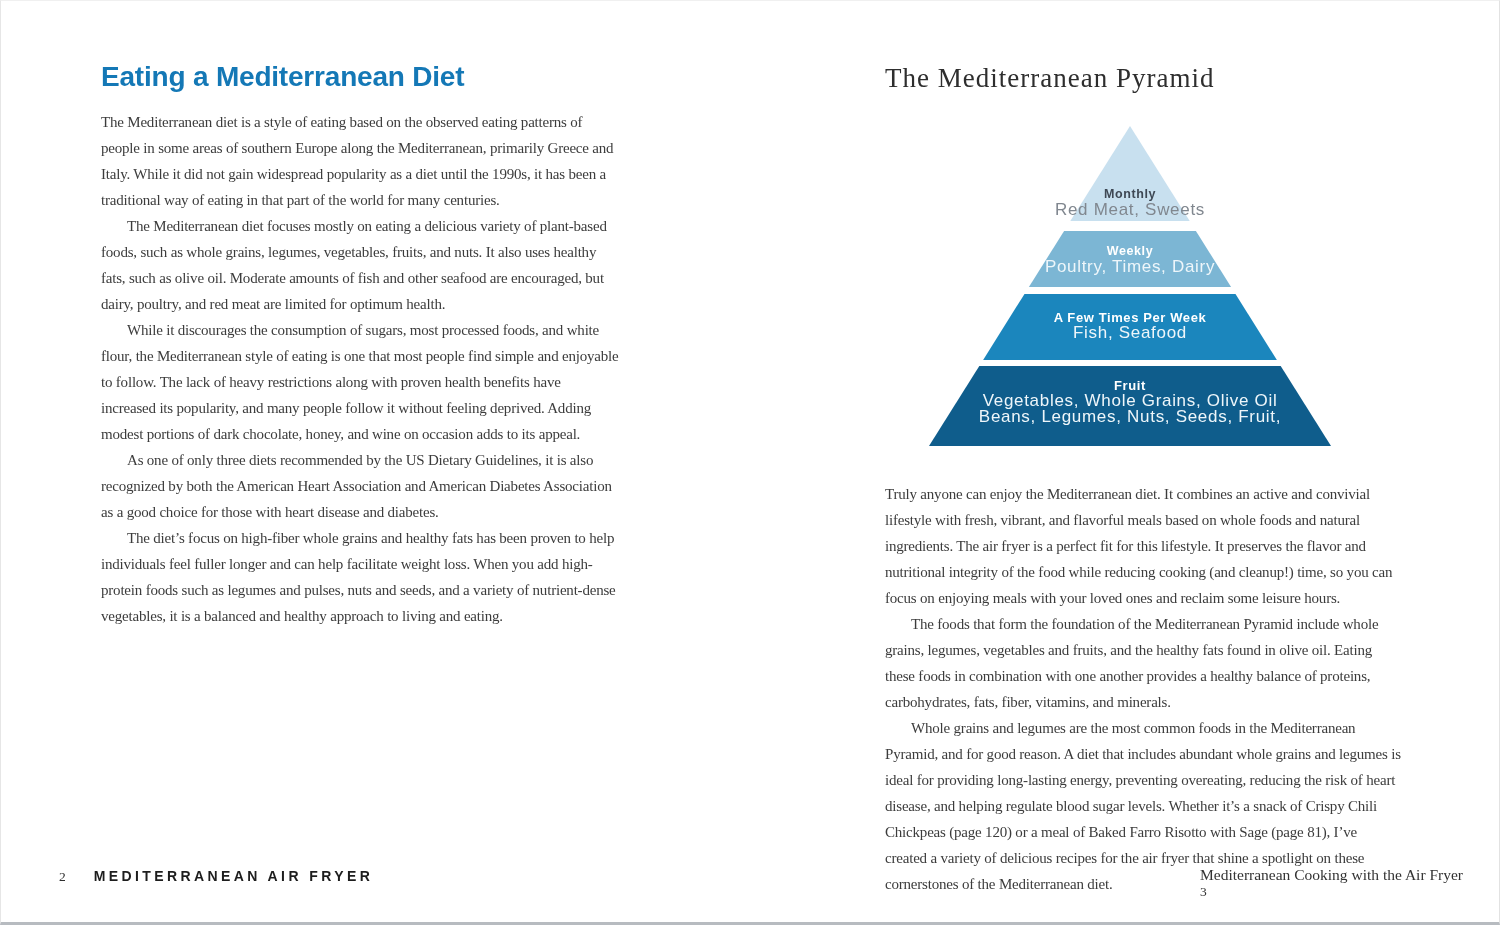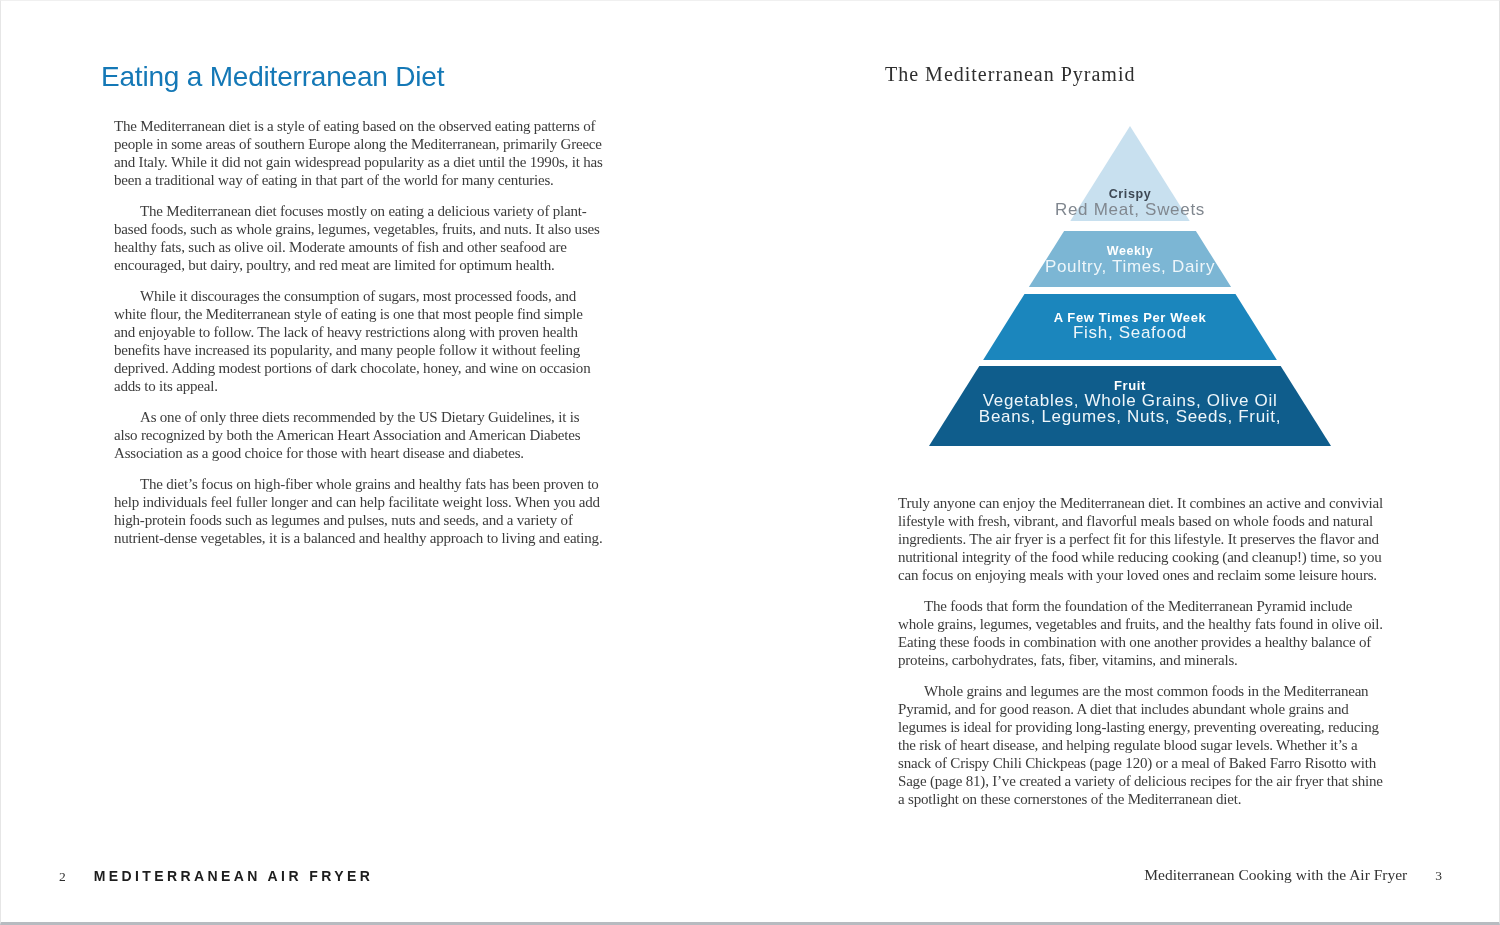--- a/index.html
+++ b/index.html
@@ -13,45 +13,45 @@
     border-right: 1px solid #e2e2e2;
     border-top: 1px solid #f0f0f0;
     border-bottom: 3px solid #b7bbc0;
     overflow: hidden;
     font-family: "Liberation Serif", serif;
   }
 
   
   .left-col { position: absolute; left: 100px; top: 60px; width: 518px; }
   .left-title {
-    margin: 0 0 24px 0;
+    margin: 0 0 16px 0;
     font-family: "Liberation Sans", sans-serif;
-    font-weight: 400;
+    font-weight: 700;
     font-size: 28px;
     letter-spacing: -0.2px;
     color: #1478b6;
   }
   .body-text p {
-    margin: 13px;
+    margin: 0;
     font-size: 15px;
-    line-height: 18px;
+    line-height: 26px;
     letter-spacing: -0.2px;
     color: #3c3c3c;
     text-align: left;
   }
   .body-text p.indent { text-indent: 26px; }
 
   
   .right-title {
     position: absolute;
     left: 884px; top: 62px;
     margin: 0;
     font-family: "Liberation Serif", serif;
     font-weight: 400;
-    font-size: 20px;
+    font-size: 27px;
     letter-spacing: 1px;
     color: #2e2e2e;
   }
   .pyramid { position: absolute; left: 919px; top: 120px; width: 420px; height: 330px; }
   .pyramid svg { position: absolute; left: 0; top: 0; }
   .tier-label {
     position: absolute; left: 0; width: 100%;
     text-align: center;
     font-family: "Liberation Sans", sans-serif;
   }
@@ -78,22 +78,22 @@
   .footer-left .bt {
     margin-left: 28px;
     font-family: "Liberation Sans", sans-serif;
     font-weight: 700;
     font-size: 14px;
     letter-spacing: 3.4px;
     color: #1d1d1d;
     text-align: center;
   }
   .footer-right {
-    position: absolute; right: 57px; top: 865px;
-    display: flex; align-items: baseline;
+    position: absolute; right: 64px; top: 865px;
+    display: flex; align-items: baseline; flex-direction: column;
   }
   .footer-right .bt { font-size: 15.5px; color: #333333; }
   .footer-right .num { margin-left: 28px; font-size: 13.5px; color: #2e2e2e; }
 </style>
 </head>
 <body>
 
 <div class="spread">
 
   <section>
@@ -118,21 +118,21 @@
 
     <div class="pyramid">
       <svg width="420" height="330" viewBox="0 0 420 330" aria-hidden="true">
         <polygon points="210,5 150.3,100 269.7,100" fill="#c8e0ef"></polygon>
         <polygon points="144.1,110 275.9,110 311.1,166 108.9,166" fill="#7cb6d4"></polygon>
         <polygon points="104.5,173 315.5,173 356.9,239 63.1,239" fill="#1b86bd"></polygon>
         <polygon points="59.3,245 360.7,245 411,325 9,325" fill="#0f5d8c"></polygon>
       </svg>
 
       <div class="tier-label tier-label-0">
-        <div class="t">Crispy</div>
+        <div class="t">Monthly</div>
         <div class="s">Red Meat, Sweets</div>
       </div>
       <div class="tier-label tier-label-1">
         <div class="t">Weekly</div>
         <div class="s">Poultry, Times, Dairy</div>
       </div>
       <div class="tier-label tier-label-2">
         <div class="t">A Few Times Per Week</div>
         <div class="s">Fish, Seafood</div>
       </div>

